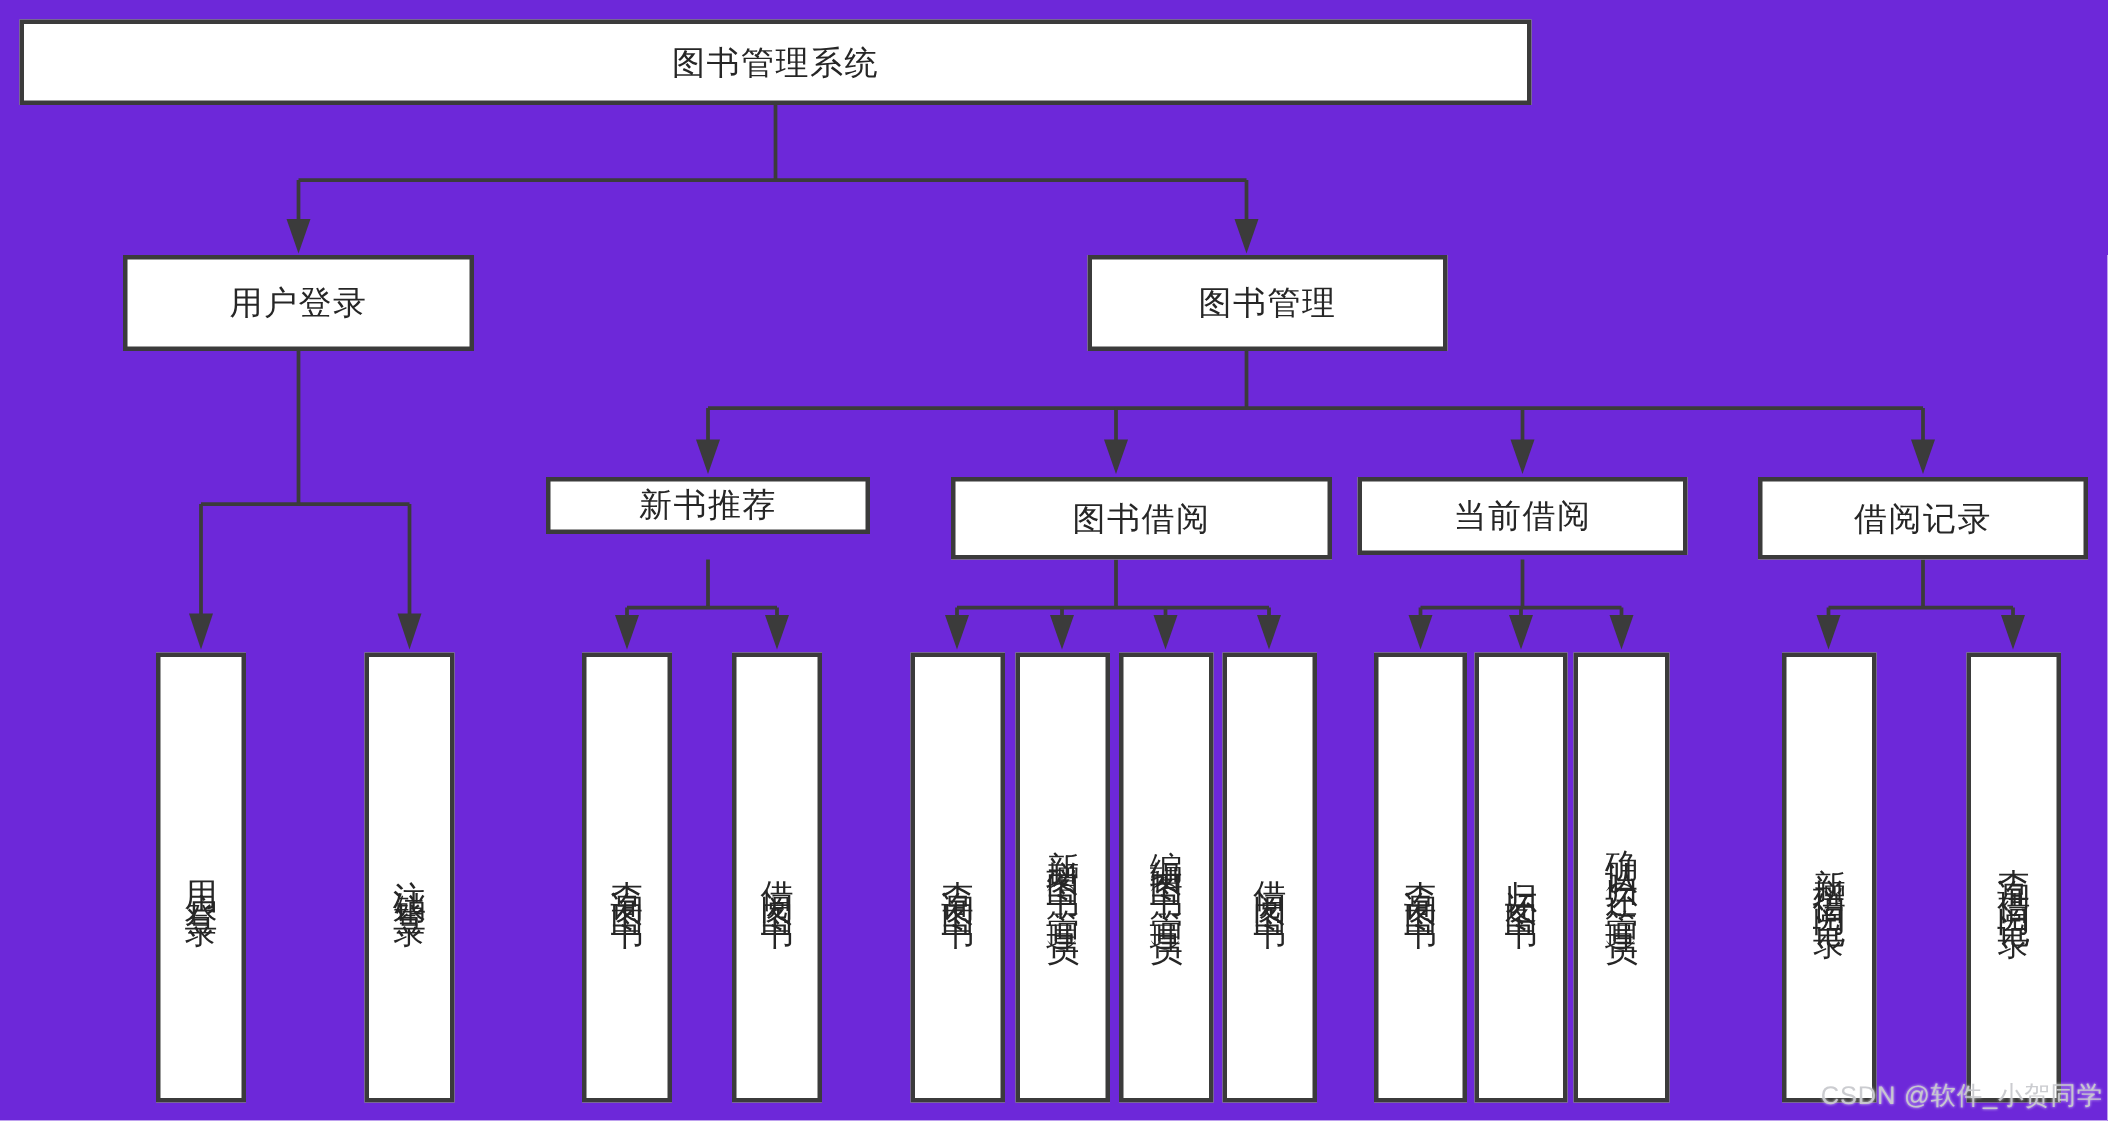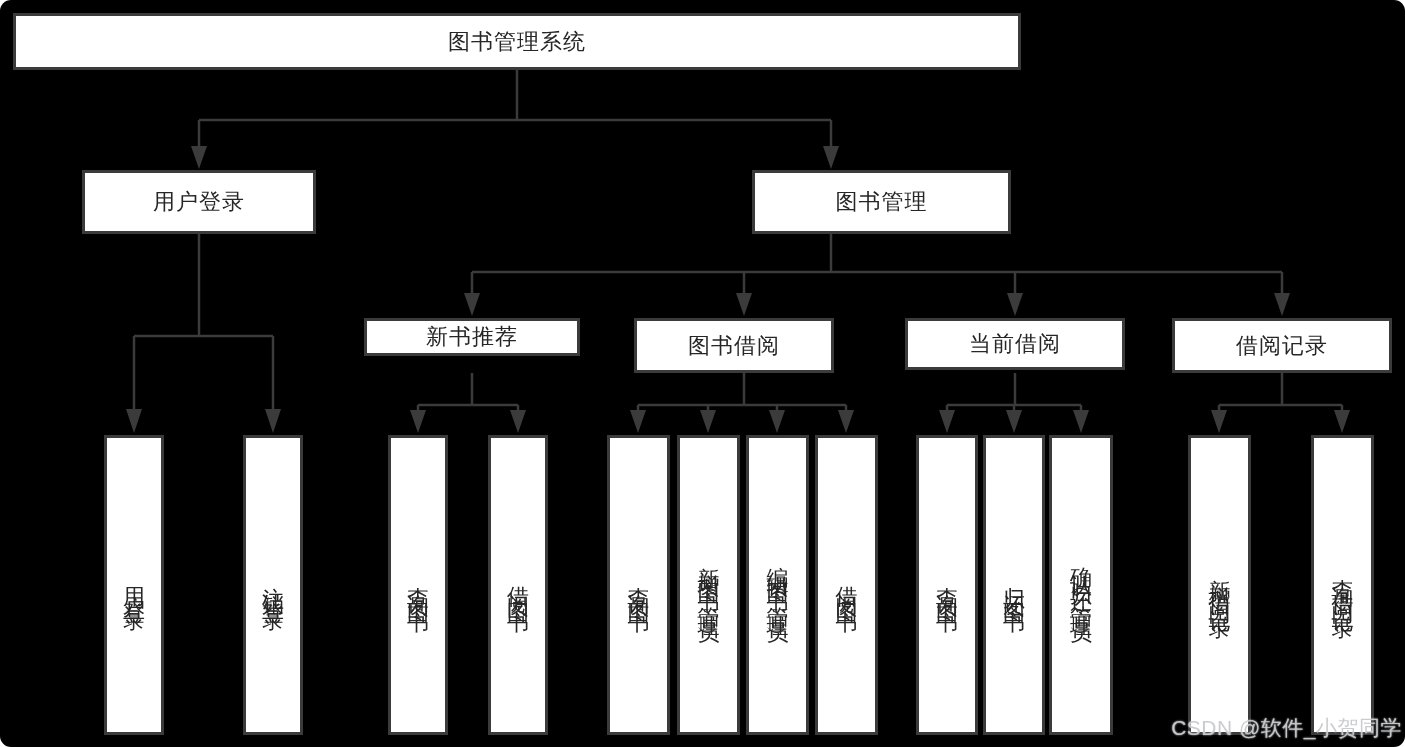--- a/index.html
+++ b/index.html
@@ -4,23 +4,22 @@
 <style>
   html, body {
     margin: 0; padding: 0;
     background: #ffffff;
     font-family: "Liberation Sans", "DejaVu Sans", sans-serif;
   }
   .canvas {
     position: relative;
     width: 1405px;
     height: 747px;
-    background: #000000;
+    background: #6d28d9;
     overflow: hidden;
-    border-radius: 11px;
   }
   svg.connectors {
     position: absolute;
     left: 0; top: 0;
     width: 1405px; height: 747px;
     z-index: 1;
   }
   svg.connectors line {
     stroke: #3b3b3b;
     stroke-width: 2.5;
@@ -48,24 +47,24 @@
     writing-mode: vertical-rl;
     text-orientation: mixed;
     font-size: 22px;
     letter-spacing: 8px;
     line-height: 1;
     color: #262626;
   }
   
   .n-root            { left: 13px;  top: 13px;  width: 1008px; height: 57px; }
   .n-user-login      { left: 82px;  top: 170px; width: 234px;  height: 64px; }
-  .n-book-management { left: 752px; top: 170px; width: 259px;  height: 64px; }
+  .n-book-management { left: 725px; top: 170px; width: 240px;  height: 64px; }
 
   .n-sec0 { left: 364px;  top: 318px; width: 216px; height: 38px; }
-  .n-sec1 { left: 634px;  top: 318px; width: 200px; height: 55px; }
+  .n-sec1 { left: 634px;  top: 318px; width: 254px; height: 55px; }
   .n-sec2 { left: 905px;  top: 318px; width: 220px; height: 52px; }
   .n-sec3 { left: 1172px; top: 318px; width: 220px; height: 55px; }
 
   .leaf { top: 435px; height: 300px; }
   .l-g1a { left: 104px;  width: 60px; }
   .l-g1b { left: 243px;  width: 60px; }
   .l-g2a { left: 388px;  width: 60px; }
   .l-g2b { left: 488px;  width: 60px; }
   .l-g3a { left: 607px;  width: 63px; }
   .l-g3b { left: 677px;  width: 63px; }
@@ -75,21 +74,21 @@
   .l-g4b { left: 983px;  width: 62px; }
   .l-g4c { left: 1049px; width: 64px; }
   .l-g5a { left: 1188px; width: 63px; }
   .l-g5b { left: 1311px; width: 63px; }
 
   .watermark {
     position: absolute;
     right: 3px;
     bottom: 5px;
     z-index: 3;
-    font-size: 21px;
+    font-size: 17px;
     color: rgba(200, 201, 206, 0.95);
     text-shadow: 0 0 2px rgba(255,255,255,0.85);
     letter-spacing: 0.5px;
     white-space: nowrap;
   }
 </style>
 </head>
 <body>
 
 <div class="canvas">

